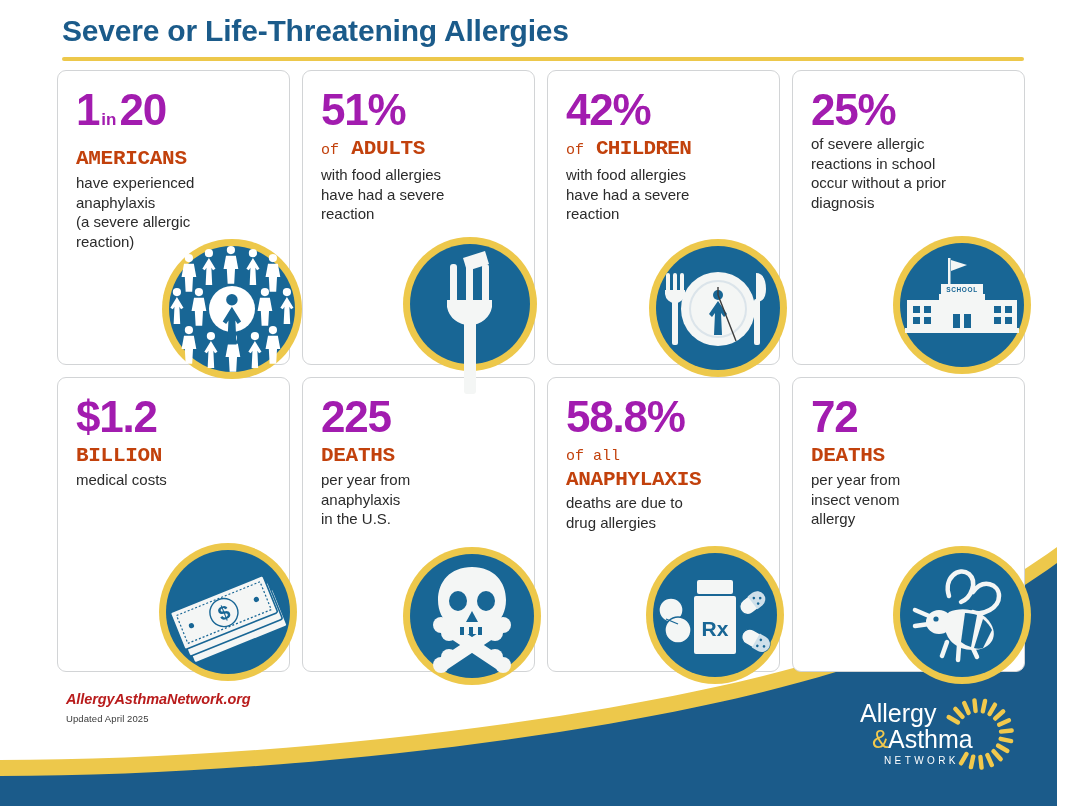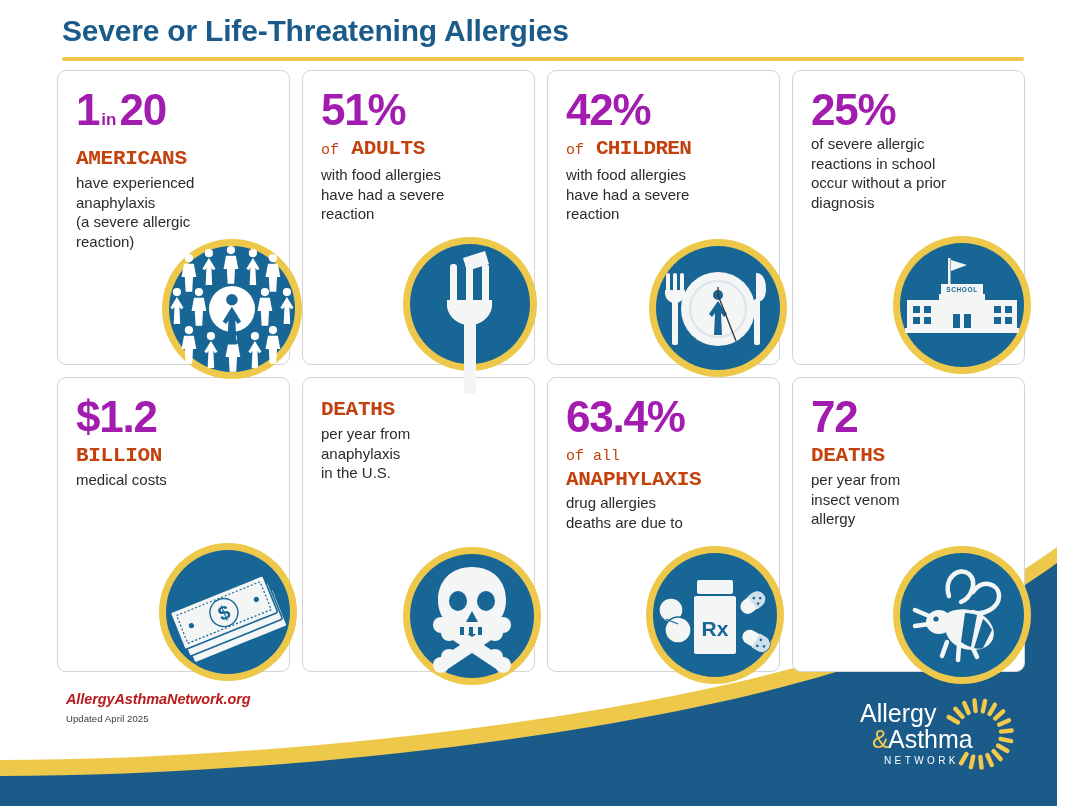--- a/index.html
+++ b/index.html
@@ -387,20 +387,21 @@
             <circle cx="68" cy="70" r="14" fill="#f4f6f5" stroke="#186695" stroke-width="1.4"></circle>
             <text x="68" y="77" font-family="Liberation Sans, sans-serif" font-size="20" font-weight="700" fill="#186695" text-anchor="middle">$</text>
             <circle cx="33" cy="70" r="2.6" fill="#186695"></circle>
             <circle cx="103" cy="70" r="2.6" fill="#186695"></circle>
           </g>
         </svg>
       </div>
 
       <div class="card">
         <div class="card-text">
+          <div class="stat">225</div>
           <div class="sub">DEATHS</div>
           <div class="desc">
             <div>per year from</div>
             <div>anaphylaxis</div>
             <div>in the U.S.</div>
           </div>
         </div>
         <svg class="badge" style="left:98px; top:167px;" width="142" height="142" viewBox="0 0 142 142">
           <circle cx="71" cy="71" r="69" fill="#edc84b"></circle>
           <circle cx="71" cy="71" r="62" fill="#186695"></circle>
@@ -427,25 +428,25 @@
           <g fill="#186695">
             <rect x="59" y="82" width="4" height="8"></rect>
             <rect x="68" y="82" width="4" height="8"></rect>
             <rect x="77" y="82" width="4" height="8"></rect>
           </g>
         </svg>
       </div>
 
       <div class="card">
         <div class="card-text">
-          <div class="stat">63.4%</div>
+          <div class="stat">58.8%</div>
           <div class="sub two-line"><span class="lead">of all</span><br><span>ANAPHYLAXIS</span></div>
           <div class="desc">
+            <div>deaths are due to</div>
             <div>drug allergies</div>
-            <div>deaths are due to</div>
           </div>
         </div>
         <svg class="badge" style="left:94px; top:166px;" width="146" height="142" viewBox="0 0 146 142">
           <circle cx="73" cy="71" r="69" fill="#edc84b"></circle>
           <circle cx="73" cy="71" r="62" fill="#186695"></circle>
 
           <g fill="#f4f6f5" stroke="#186695" stroke-width="1.3">
             <circle cx="29" cy="66" r="12"></circle>
             <circle cx="36" cy="86" r="13"></circle>
           </g>

